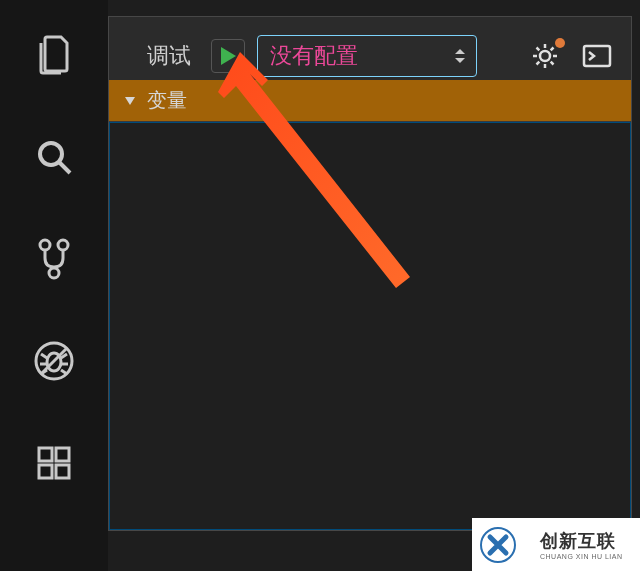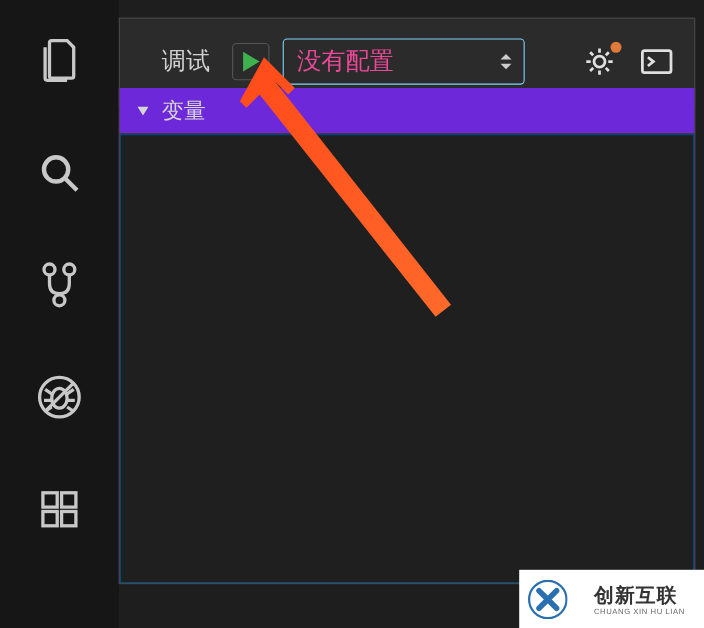--- a/index.html
+++ b/index.html
@@ -102,21 +102,21 @@
     background: #e07a3a;
     border-radius: 50%;
   }
 
   .panel {
     position: absolute;
     left: 108px;
     top: 80px;
     right: 8px;
     bottom: 40px;
-    background: #6d28d9;
+    background: #a16207;
     border: 1px solid #474747;
     border-top: none;
   }
   .panel-header {
     height: 42px;
     display: flex;
     align-items: center;
     padding-left: 14px;
     gap: 10px;
     color: #d6d6d6;

